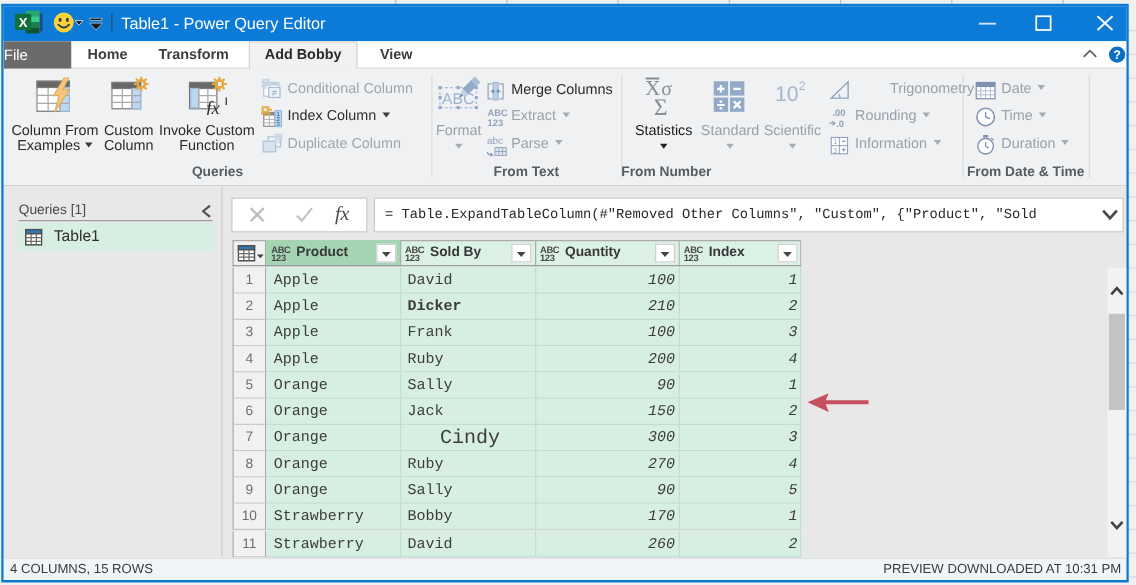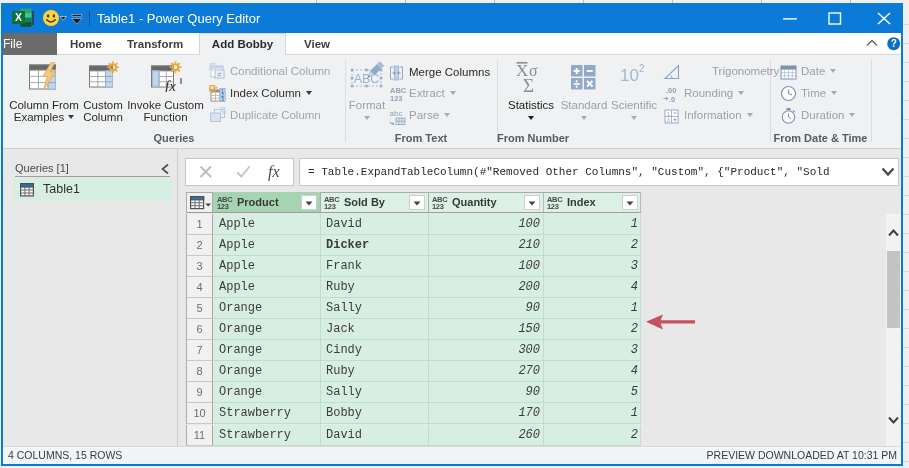--- a/index.html
+++ b/index.html
@@ -431,21 +431,21 @@
 <div class="a" style="left:428px;top:319.00000000000006px;width:112px;height:20.1px;line-height:20.1px;font-family:'Liberation Mono',monospace;font-size:12px;color:#3c3c3c;font-style:italic;text-align:right;">150</div>
 <div class="a" style="left:543px;top:319.00000000000006px;width:95px;height:20.1px;line-height:20.1px;font-family:'Liberation Mono',monospace;font-size:12px;color:#3c3c3c;font-style:italic;text-align:right;">2</div>
 <div class="a" style="left:186px;top:340.1000000000001px;width:27px;height:21.1px;background:#f1f1f1;border-left:1px solid #acacac;border-right:1px solid #a8a8a8;border-bottom:1px solid #c9c9c9;"></div>
 <div class="a" style="left:186px;top:340.1000000000001px;width:27px;height:20.0px;line-height:20.0px;font-size:11px;color:#6e6e6e;text-align:center;">7</div>
 <div class="a" style="left:213px;top:340.1000000000001px;width:428px;height:21.1px;background:#d7efe3;border-bottom:1px solid #c2dcce;"></div>
 <div class="a" style="left:320px;top:340.1000000000001px;width:1px;height:21.1px;background:#c2dcce;"></div>
 <div class="a" style="left:428px;top:340.1000000000001px;width:1px;height:21.1px;background:#c2dcce;"></div>
 <div class="a" style="left:543px;top:340.1000000000001px;width:1px;height:21.1px;background:#c2dcce;"></div>
 <div class="a" style="left:640px;top:340.1000000000001px;width:1px;height:21.1px;background:#c2dcce;"></div>
 <div class="a" style="left:219px;top:340.1000000000001px;width:100px;height:20.1px;line-height:20.1px;font-family:'Liberation Mono',monospace;font-size:12px;color:#3c3c3c;">Orange</div>
-<div class="a" style="left:326px;top:340.1000000000001px;width:100px;height:20.1px;line-height:20.1px;font-family:'Liberation Mono',monospace;font-size:12px;color:#3c3c3c;">Cindy</div>
+<div class="a" style="left:326px;top:340.1000000000001px;width:100px;height:20.1px;line-height:20.1px;font-family:'Liberation Mono',monospace;font-size:16px;color:#3c3c3c;text-align:center;">Cindy</div>
 <div class="a" style="left:428px;top:340.1000000000001px;width:112px;height:20.1px;line-height:20.1px;font-family:'Liberation Mono',monospace;font-size:12px;color:#3c3c3c;font-style:italic;text-align:right;">300</div>
 <div class="a" style="left:543px;top:340.1000000000001px;width:95px;height:20.1px;line-height:20.1px;font-family:'Liberation Mono',monospace;font-size:12px;color:#3c3c3c;font-style:italic;text-align:right;">3</div>
 <div class="a" style="left:186px;top:361.2000000000001px;width:27px;height:21.1px;background:#f1f1f1;border-left:1px solid #acacac;border-right:1px solid #a8a8a8;border-bottom:1px solid #c9c9c9;"></div>
 <div class="a" style="left:186px;top:361.2000000000001px;width:27px;height:20.0px;line-height:20.0px;font-size:11px;color:#6e6e6e;text-align:center;">8</div>
 <div class="a" style="left:213px;top:361.2000000000001px;width:428px;height:21.1px;background:#d7efe3;border-bottom:1px solid #c2dcce;"></div>
 <div class="a" style="left:320px;top:361.2000000000001px;width:1px;height:21.1px;background:#c2dcce;"></div>
 <div class="a" style="left:428px;top:361.2000000000001px;width:1px;height:21.1px;background:#c2dcce;"></div>
 <div class="a" style="left:543px;top:361.2000000000001px;width:1px;height:21.1px;background:#c2dcce;"></div>
 <div class="a" style="left:640px;top:361.2000000000001px;width:1px;height:21.1px;background:#c2dcce;"></div>
 <div class="a" style="left:219px;top:361.2000000000001px;width:100px;height:20.1px;line-height:20.1px;font-family:'Liberation Mono',monospace;font-size:12px;color:#3c3c3c;">Orange</div>

